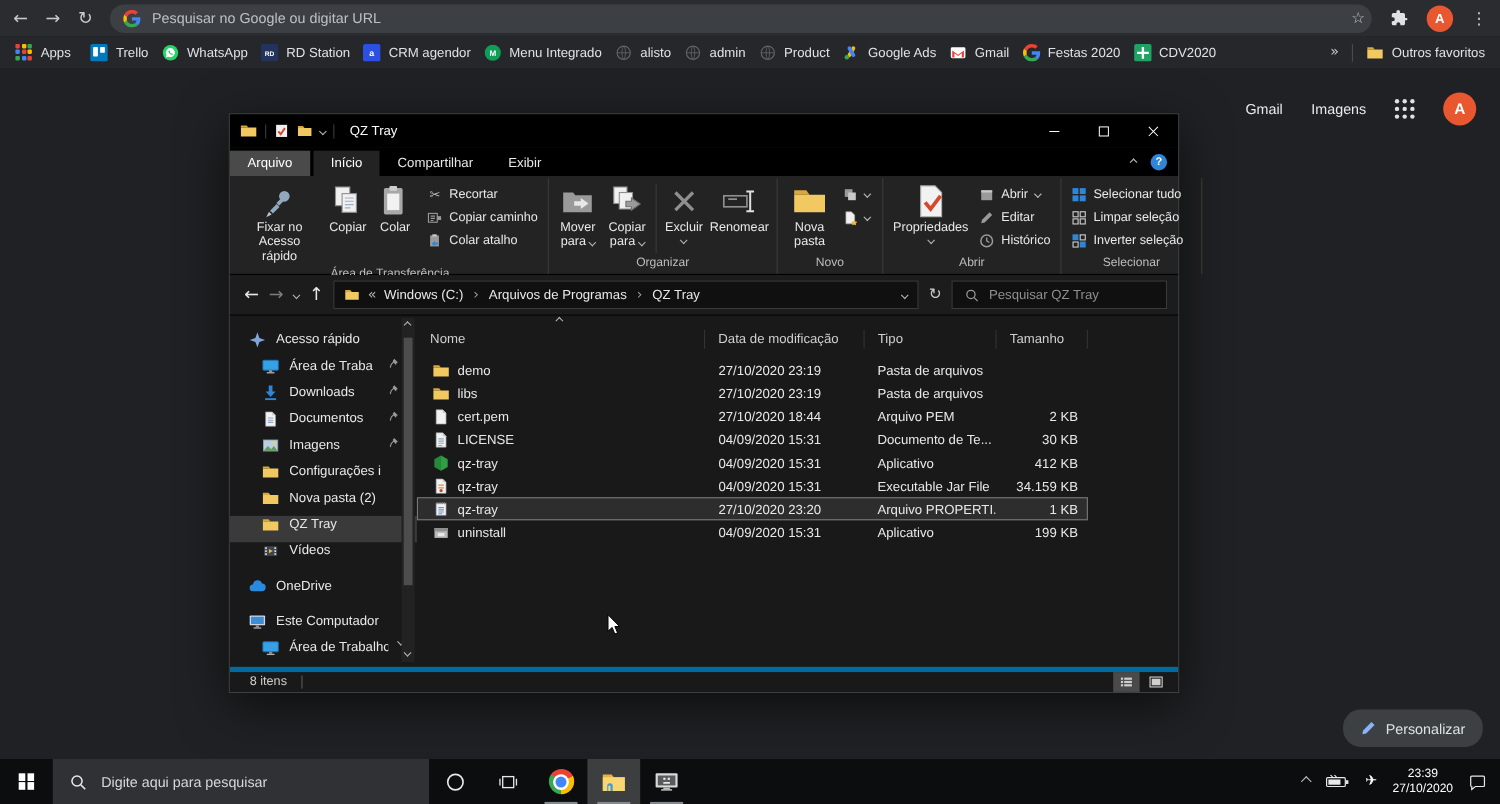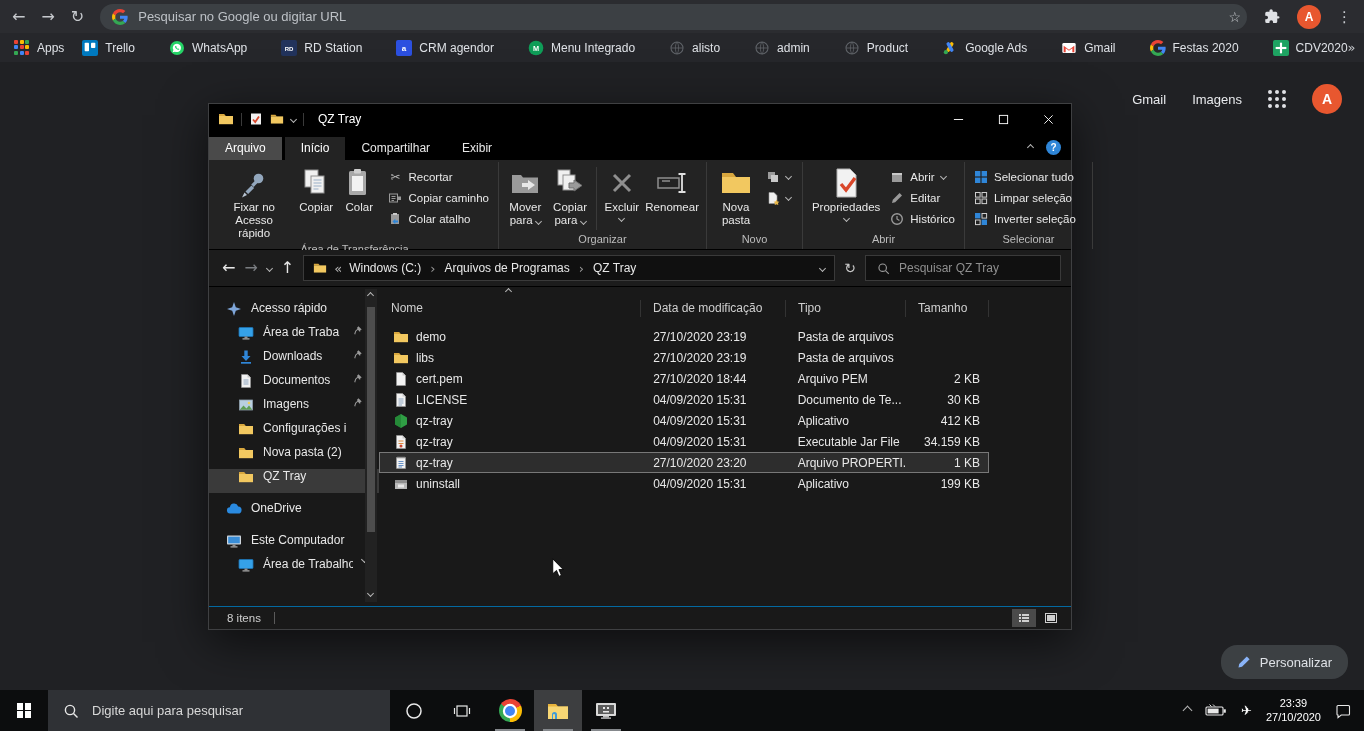--- a/index.html
+++ b/index.html
@@ -24,21 +24,21 @@
   .omnibox{flex:1;height:26px;background:#3c4044;border-radius:13px;display:flex;
     align-items:center;padding:0 6px 0 12px;gap:10px;color:#bdc1c6;font-size:13px;}
   .omni-star{margin-left:auto;font-size:14px;color:#c6c9cd}
   .cr-avatar{width:24px;height:24px;border-radius:50%;background:#e8572f;color:#fff;
     font-size:12px;font-weight:bold;display:flex;align-items:center;justify-content:center}
   .cr-dots{font-size:15px;color:#c6c9cd}
 
   .cr-bookmarks{position:absolute;top:33px;left:0;right:0;height:29px;background:#26272b;
     display:flex;align-items:center;padding:0 14px;font-size:12px;color:#dee1e6;}
   .bm{display:flex;align-items:center;gap:7px;white-space:nowrap}
-  #bm-items{display:flex;align-items:center;gap:34px;margin-left:18px}
+  #bm-items{display:flex;align-items:center;gap:12px;margin-left:18px}
   .bm-right{margin-left:auto;display:flex;align-items:center;gap:12px}
   .bm-sep{width:1px;height:16px;background:#4a4b4f}
   .bm-overflow{color:#c6c9cd;font-size:13px}
   .apps-grid{width:16px;height:16px;display:grid;grid-template:4px 4px 4px / 4px 4px 4px;gap:1.5px}
   .apps-grid i{border-radius:1px}
   .ntp-grid{width:18px;height:18px;display:grid;grid-template:4px 4px 4px / 4px 4px 4px;gap:3px}
   .ntp-grid i{background:#dfe1e5;border-radius:50%}
 
   .ntp-links{position:absolute;top:84px;right:22px;display:flex;align-items:center;gap:26px;
     color:#e8eaed;font-size:13px;}
@@ -109,21 +109,21 @@
   .hc{height:17px;line-height:17px;padding-left:12px;border-right:1px solid #333;font-size:12px}
   .w-name{width:262px}.w-date{width:145px}.w-type{width:120px}.w-size{width:83px}
   #rows{margin-top:7px}
   .frow{display:flex;height:21px;align-items:center;width:610px;border:1px solid transparent;font-size:12px}
   .frow.selected{background:#2d2d2d;border-color:#787878}
   .cname{width:262px;display:flex;align-items:center;gap:7px;padding-left:13px;overflow:hidden;white-space:nowrap}
   .cdate{width:145px;padding-left:12px}
   .ctype{width:120px;padding-left:12px;overflow:hidden;white-space:nowrap}
   .csize{width:83px;text-align:right;padding-right:8px}
 
-  .statusbar{height:23px;border-top:1px solid #0369a1;display:flex;align-items:center;
+  .statusbar{height:23px;border-top:5px solid #0369a1;display:flex;align-items:center;
     padding:0 8px 0 18px;font-size:11.5px;color:#cfcfcf;background:#191919;flex:none}
   .st-sep{width:1px;height:12px;background:#5a5a5a;margin-left:13px}
   .st-views{margin-left:auto;display:flex;gap:3px}
   .st-btn{width:24px;height:18px;display:flex;align-items:center;justify-content:center}
   .st-btn.on{background:#4a4a4a}
 
   
   #taskbar{position:absolute;left:0;bottom:0;width:100%;height:41px;background:#0c0d0e;
     display:flex;align-items:stretch;color:#e8e8e8}
   .tb-start{width:48px;display:flex;align-items:center;justify-content:center}
@@ -779,20 +779,37 @@
             </div>
             <div class="srow lvl1 selected">
               <span class="ic i16">
                 <svg viewBox="0 0 16 16">
                   <path fill="#d8a73e" d="M1 3h5.2l1.6 2H1z"></path>
                   <path fill="#f2c860" d="M1 5h14v8.2H1z"></path>
                 </svg>
               </span>
               <span class="slabel">QZ Tray</span>
             </div>
+            <div class="srow lvl1">
+              <span class="ic i16">
+                <svg viewBox="0 0 16 16">
+                  <rect x="2" y="3.5" width="12" height="9" rx="1" fill="#3d4650"></rect>
+                  <g fill="#cfd6dd">
+                    <rect x="3" y="4.5" width="1.6" height="1.6"></rect>
+                    <rect x="3" y="7.2" width="1.6" height="1.6"></rect>
+                    <rect x="3" y="9.9" width="1.6" height="1.6"></rect>
+                    <rect x="11.4" y="4.5" width="1.6" height="1.6"></rect>
+                    <rect x="11.4" y="7.2" width="1.6" height="1.6"></rect>
+                    <rect x="11.4" y="9.9" width="1.6" height="1.6"></rect>
+                  </g>
+                  <path fill="#e8b84b" d="M6.5 6l3.5 2-3.5 2z"></path>
+                </svg>
+              </span>
+              <span class="slabel">Vídeos</span>
+            </div>
             <div class="srow lvl0 gap">
               <span class="ic i16">
                 <svg viewBox="0 0 16 16">
                   <path fill="#2a8ae0" d="M4.2 12.5a3.1 3.1 0 0 1-.3-6.2 4.3 4.3 0 0 1 8.3-.9 2.9 2.9 0 0 1-.4 7.1z"></path>
                 </svg>
               </span>
               <span class="slabel">OneDrive</span>
             </div>
             <div class="srow lvl0 gap">
               <span class="ic i16">

